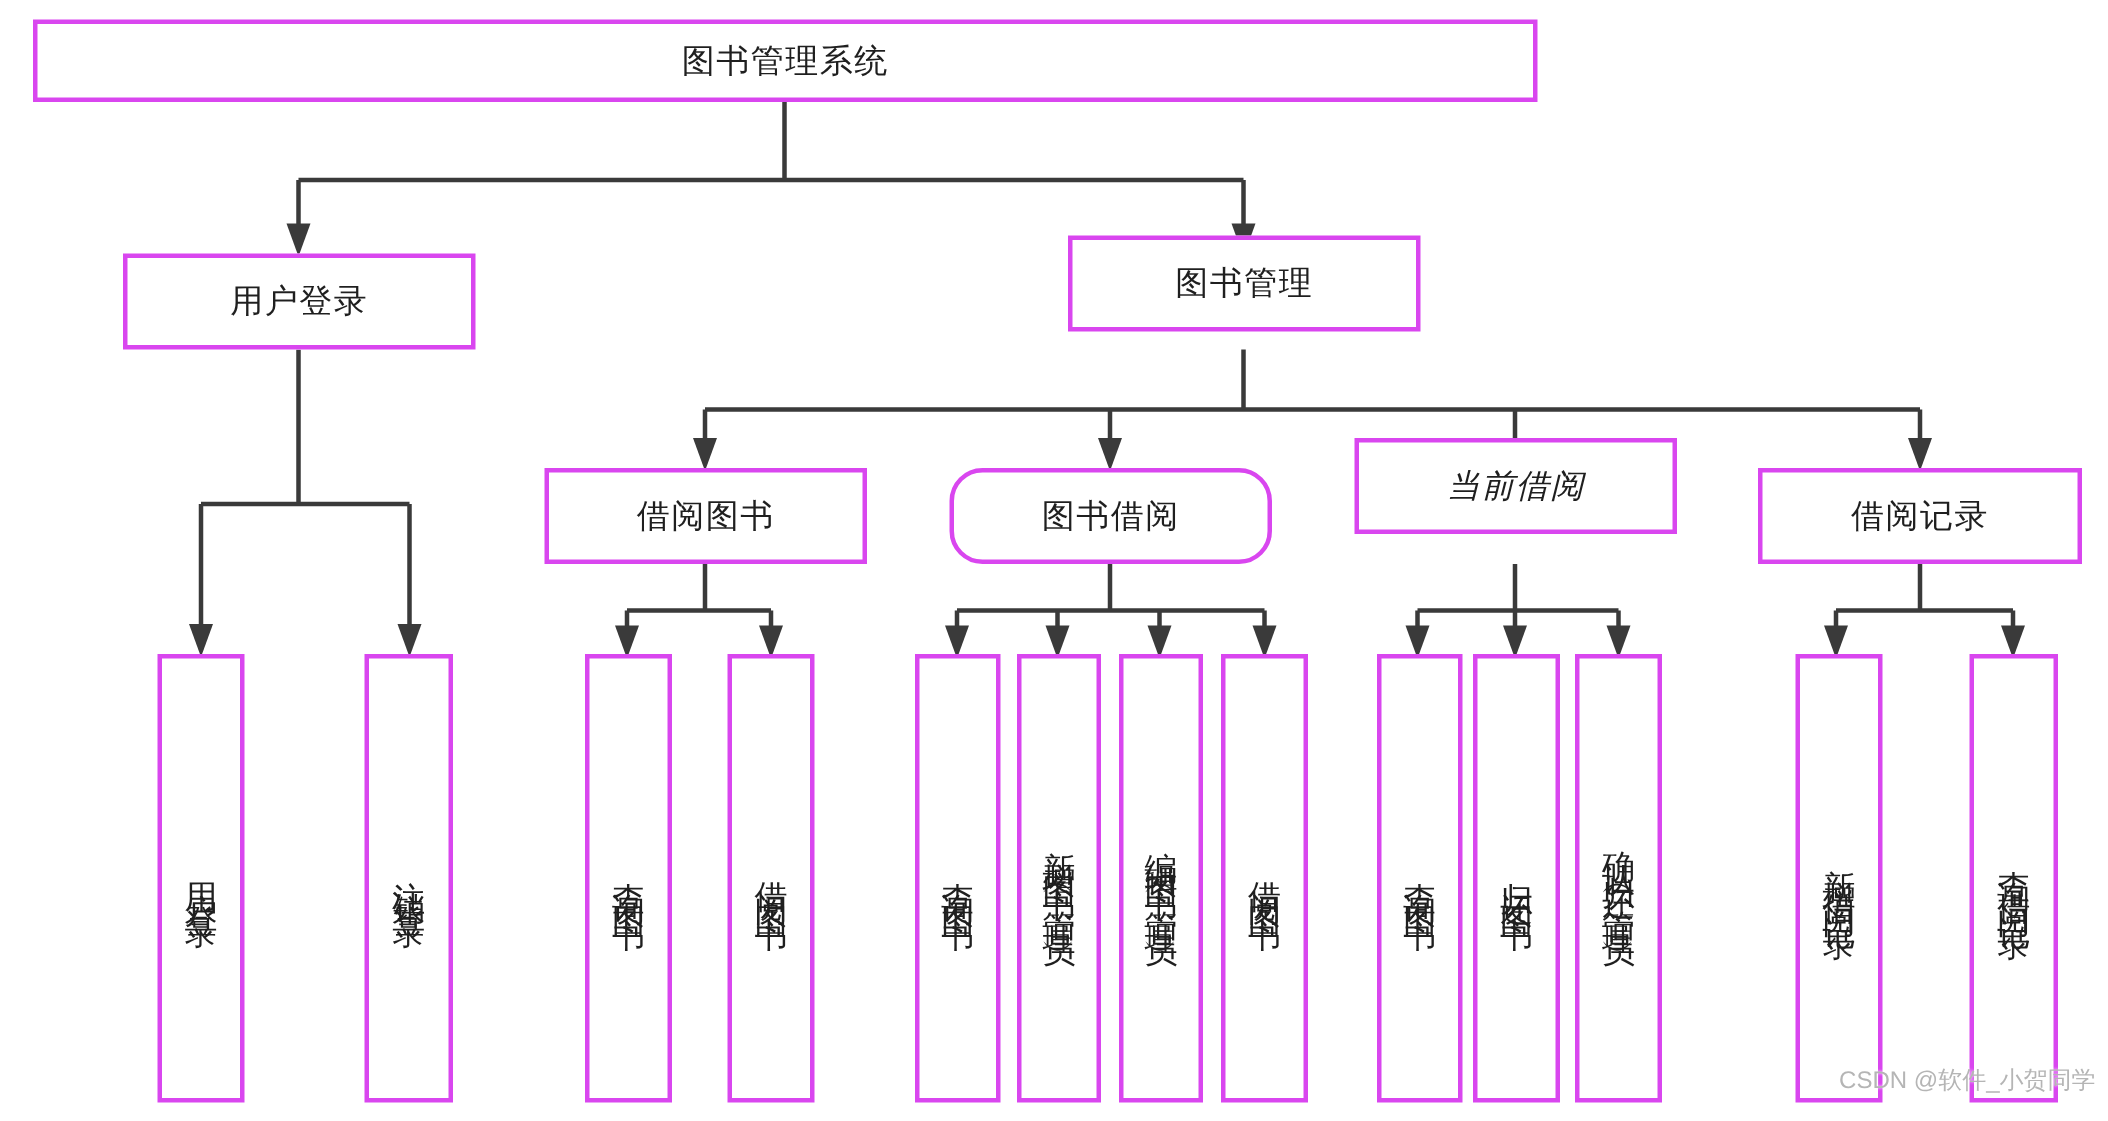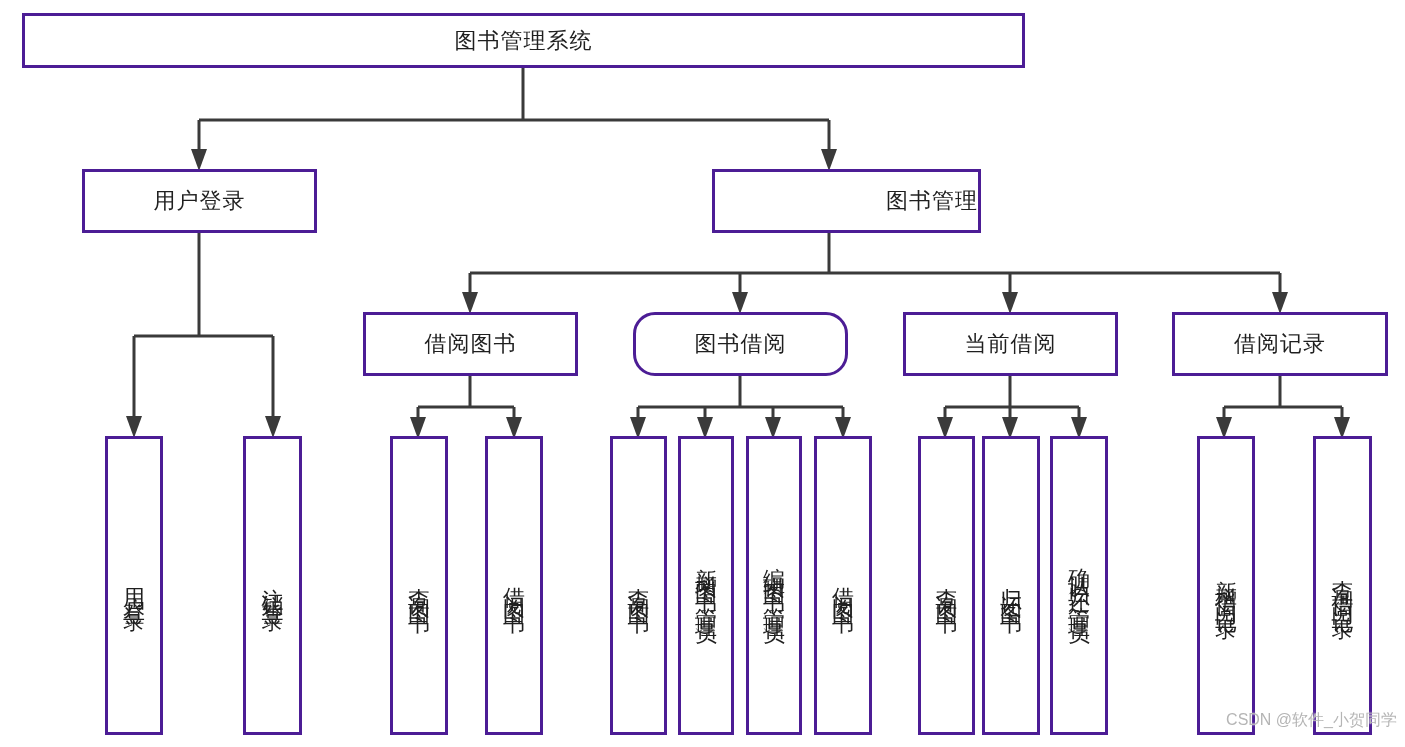--- a/index.html
+++ b/index.html
@@ -17,21 +17,21 @@
   }
   .connectors {
     position: absolute;
     left: 0; top: 0;
     z-index: 0;
   }
   .node {
     position: absolute;
     box-sizing: border-box;
     background: #ffffff;
-    border: 3px solid #4c1d95;
+    border: 3px solid #d946ef;
     display: flex;
     align-items: center;
     justify-content: center;
     color: #1f1f1f;
     z-index: 1;
   }
   .h-node {
     font-size: 22px;
     letter-spacing: 1px;
     white-space: nowrap;
@@ -117,31 +117,31 @@
     </g>
   </svg>
 
   <div class="node h-node" style="left:22px; top:13px; width:1003px; height:55px;">
     <span>图书管理系统</span>
   </div>
 
   <div class="node h-node" style="left:82px; top:169px; width:235px; height:64px;">
     <span>用户登录</span>
   </div>
-  <div class="node h-node" style="left:712px; top:169px; width:269px; height:64px;justify-content:flex-end;">
+  <div class="node h-node" style="left:712px; top:157px; width:235px; height:64px;">
     <span>图书管理</span>
   </div>
 
   <div class="node h-node" style="left:363px; top:312px; width:215px; height:64px;">
     <span>借阅图书</span>
   </div>
   <div class="node h-node" style="left:633px; top:312px; width:215px; height:64px;border-radius:22px;">
     <span>图书借阅</span>
   </div>
-  <div class="node h-node" style="left:903px; top:312px; width:215px; height:64px;">
+  <div class="node h-node" style="left:903px; top:292px; width:215px; height:64px;font-style:italic;">
     <span>当前借阅</span>
   </div>
   <div class="node h-node" style="left:1172px; top:312px; width:216px; height:64px;">
     <span>借阅记录</span>
   </div>
 
   <div class="node v-node" style="left:105px; top:436px; width:58px; height:299px;">
     <span>用户登录</span>
   </div>
   <div class="node v-node" style="left:243px; top:436px; width:59px; height:299px;">

